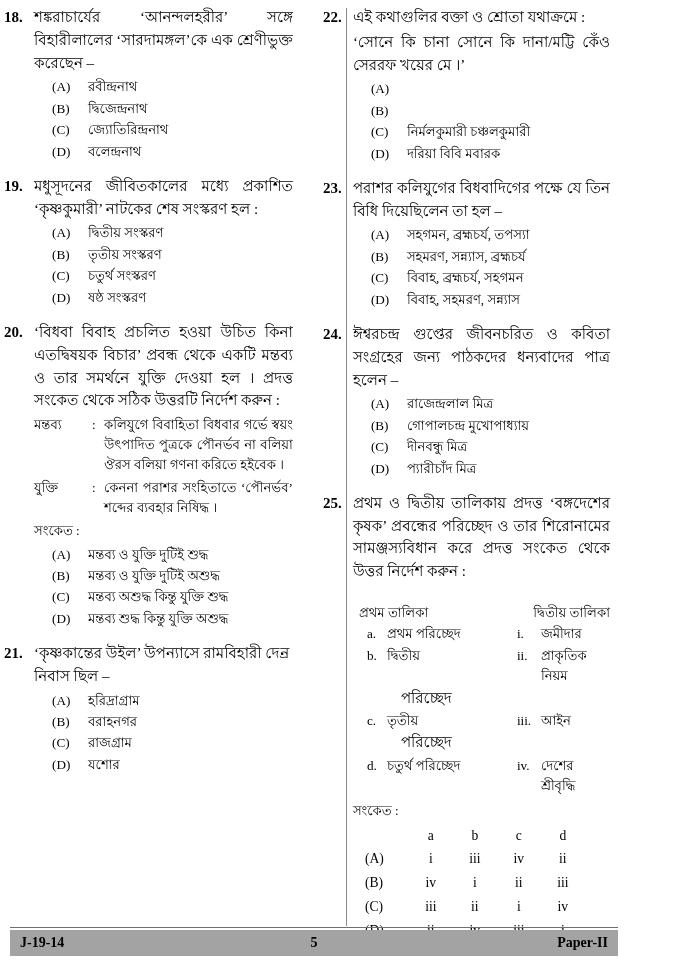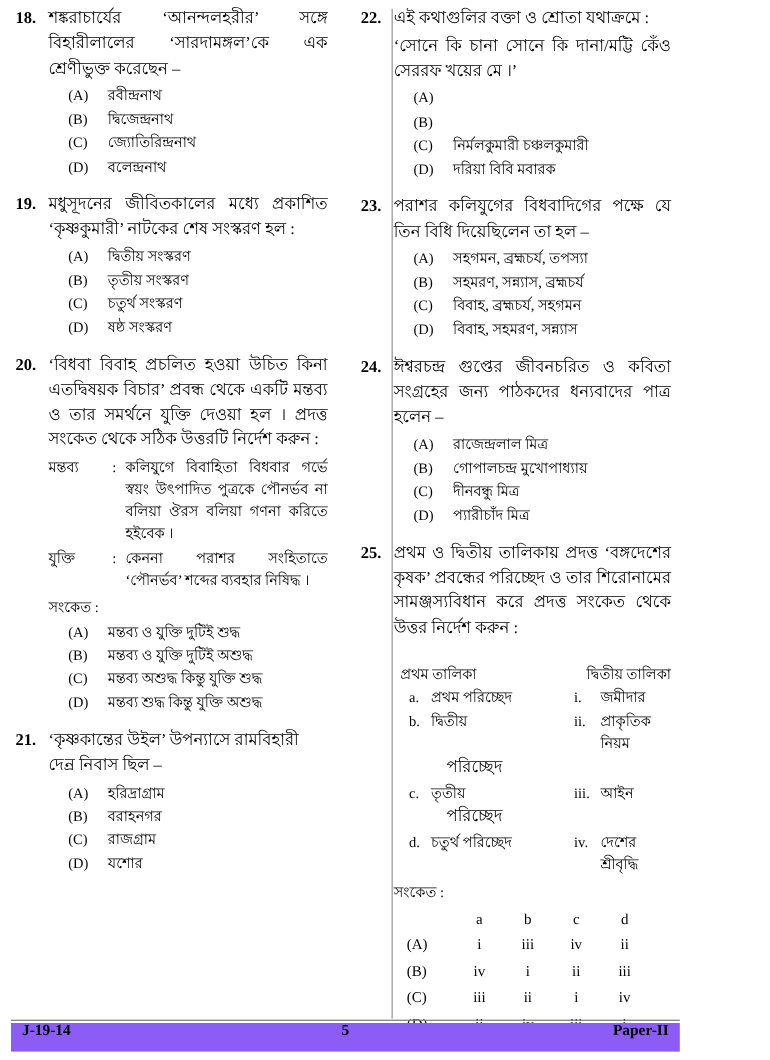--- a/index.html
+++ b/index.html
@@ -14,21 +14,21 @@
     color: #000000;
     position: relative;
     overflow: hidden;
   }
 
   .page {
     position: relative;
     width: 628px;
     height: 964px;
     box-sizing: border-box;
-    padding: 6px 10px 0 10px;
+    padding: 6px 10px 0 0;
   }
 
   
   .columns {
     position: relative;
     display: flex;
     height: 920px;
     box-sizing: border-box;
   }
   .col {
@@ -189,23 +189,23 @@
   }
   .matrix-row.head .matrix-cell { font-weight: normal; }
 
   
   .footer {
     position: absolute;
     left: 10px;
     right: 10px;
     bottom: 8px;
     height: 26px;
-    background: #8b5cf6;
-    display: flex;
-    align-items: flex-start;
+    background: #a3a3a3;
+    display: flex;
+    align-items: center;
     padding: 0 10px;
     box-sizing: border-box;
   }
   .footer-left,
   .footer-right,
   .footer-center {
     font-family: "Liberation Serif", serif;
     font-weight: bold;
     font-size: 14px;
     color: #000;

